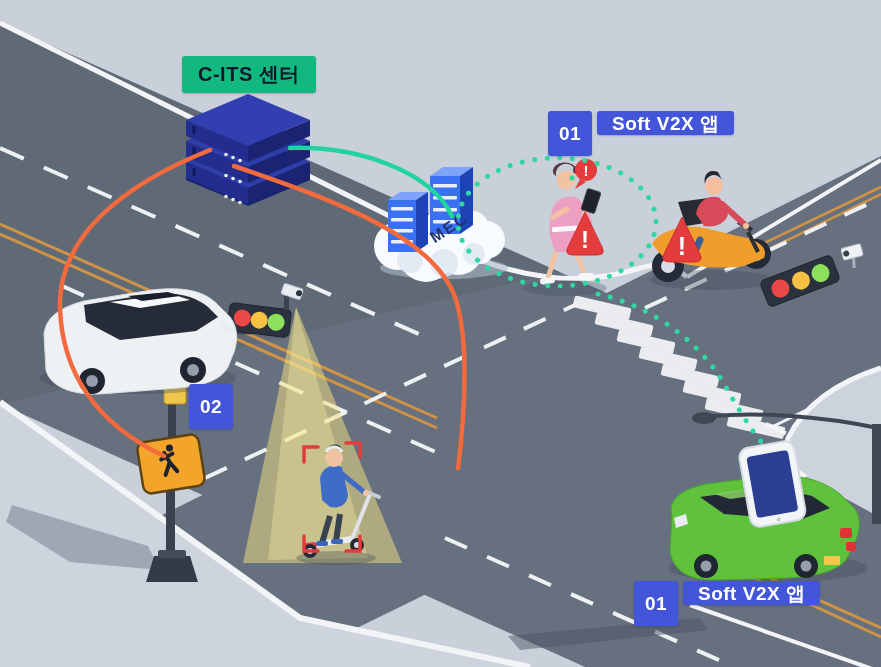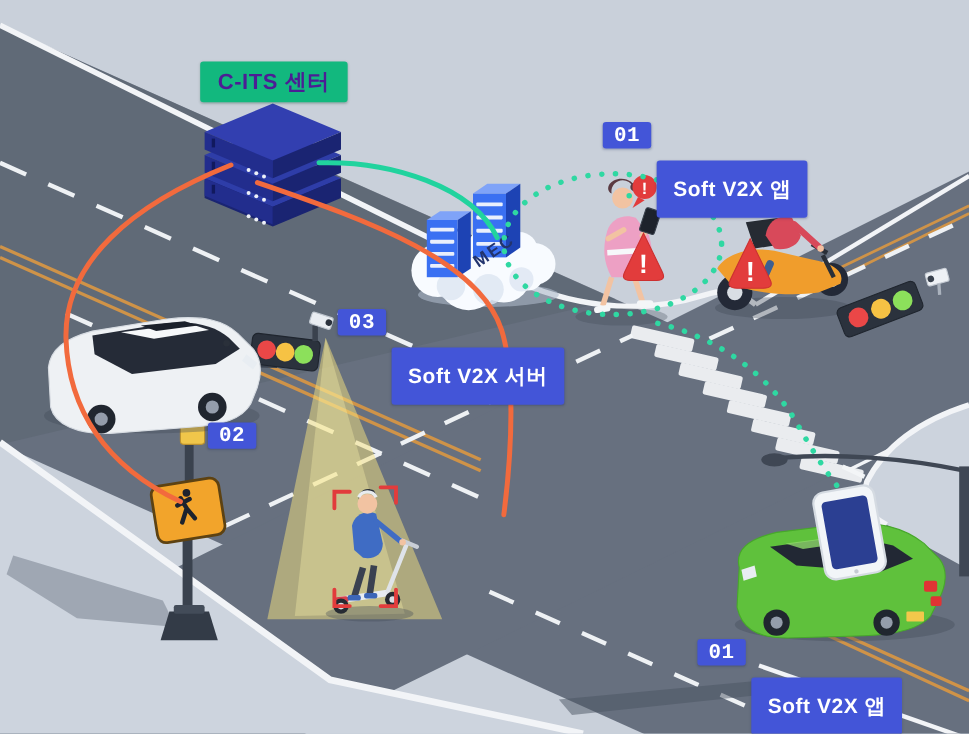--- a/index.html
+++ b/index.html
@@ -1,25 +1,25 @@
 <!DOCTYPE html>
 <html><head>
 <meta charset="utf-8">
 <style>
   html,body{margin:0;padding:0;background:#c9d0da;}
   .scene{position:relative;width:881px;height:667px;overflow:hidden;background:#c9d0da;
          font-family:"Liberation Sans", sans-serif;}
   .scene svg{position:absolute;left:0;top:0;}
   .callout{position:absolute;display:flex;gap:5px;color:#fff;font-weight:bold;
            font-size:19px;line-height:1;z-index:10;letter-spacing:.5px;}
-  .co-num{background:#4355d8;border-radius:3px;min-width:44px;height:24px;
-          display:flex;align-items:center;justify-content:center;box-shadow:0 1px 2px rgba(20,30,90,.25);font-family:Liberation Mono, monospace;}
-  .co-label{background:#4355d8;border-radius:3px;height:52px;display:flex;align-items:center;
-            padding:0 15px;box-shadow:0 1px 2px rgba(20,30,90,.25);margin-top:35px;}
-  .co-green{position:absolute;background:#12b87e;border-radius:3px;height:37px;color:#4c1d95;
+  .co-num{background:#4355d8;border-radius:3px;min-width:44px;height:45px;
+          display:flex;align-items:center;justify-content:center;box-shadow:0 1px 2px rgba(20,30,90,.25);}
+  .co-label{background:#4355d8;border-radius:3px;height:24px;display:flex;align-items:center;
+            padding:0 15px;box-shadow:0 1px 2px rgba(20,30,90,.25);}
+  .co-green{position:absolute;background:#12b87e;border-radius:3px;height:37px;color:#0f172a;
             display:flex;align-items:center;padding:0 16px;font-weight:bold;font-size:20px;
             z-index:10;letter-spacing:.5px;box-shadow:0 1px 2px rgba(10,60,40,.25);}
 </style>
 </head>
 <body>
 
 <div class="scene">
 
 <svg width="881" height="667" viewBox="0 0 881 667">
 
@@ -349,24 +349,20 @@
 
 <div class="co-green" style="left:182px;top:56px;">
   <span>C-ITS 센터</span>
 </div>
 
 <div class="callout" style="left:548px;top:111px;">
   <span class="co-num">01</span>
   <span class="co-label">Soft V2X 앱</span>
 </div>
 
-<div class="callout" style="left:307px;top:281px;">
-  <span class="co-num">03</span>
-  <span class="co-label">Soft V2X 서버</span>
-</div>
 
 <div class="callout" style="left:189px;top:384px;flex-direction:column;">
   <span class="co-num">02</span>
 </div>
 
 <div class="callout" style="left:634px;top:581px;">
   <span class="co-num">01</span>
   <span class="co-label">Soft V2X 앱</span>
 </div>
 

